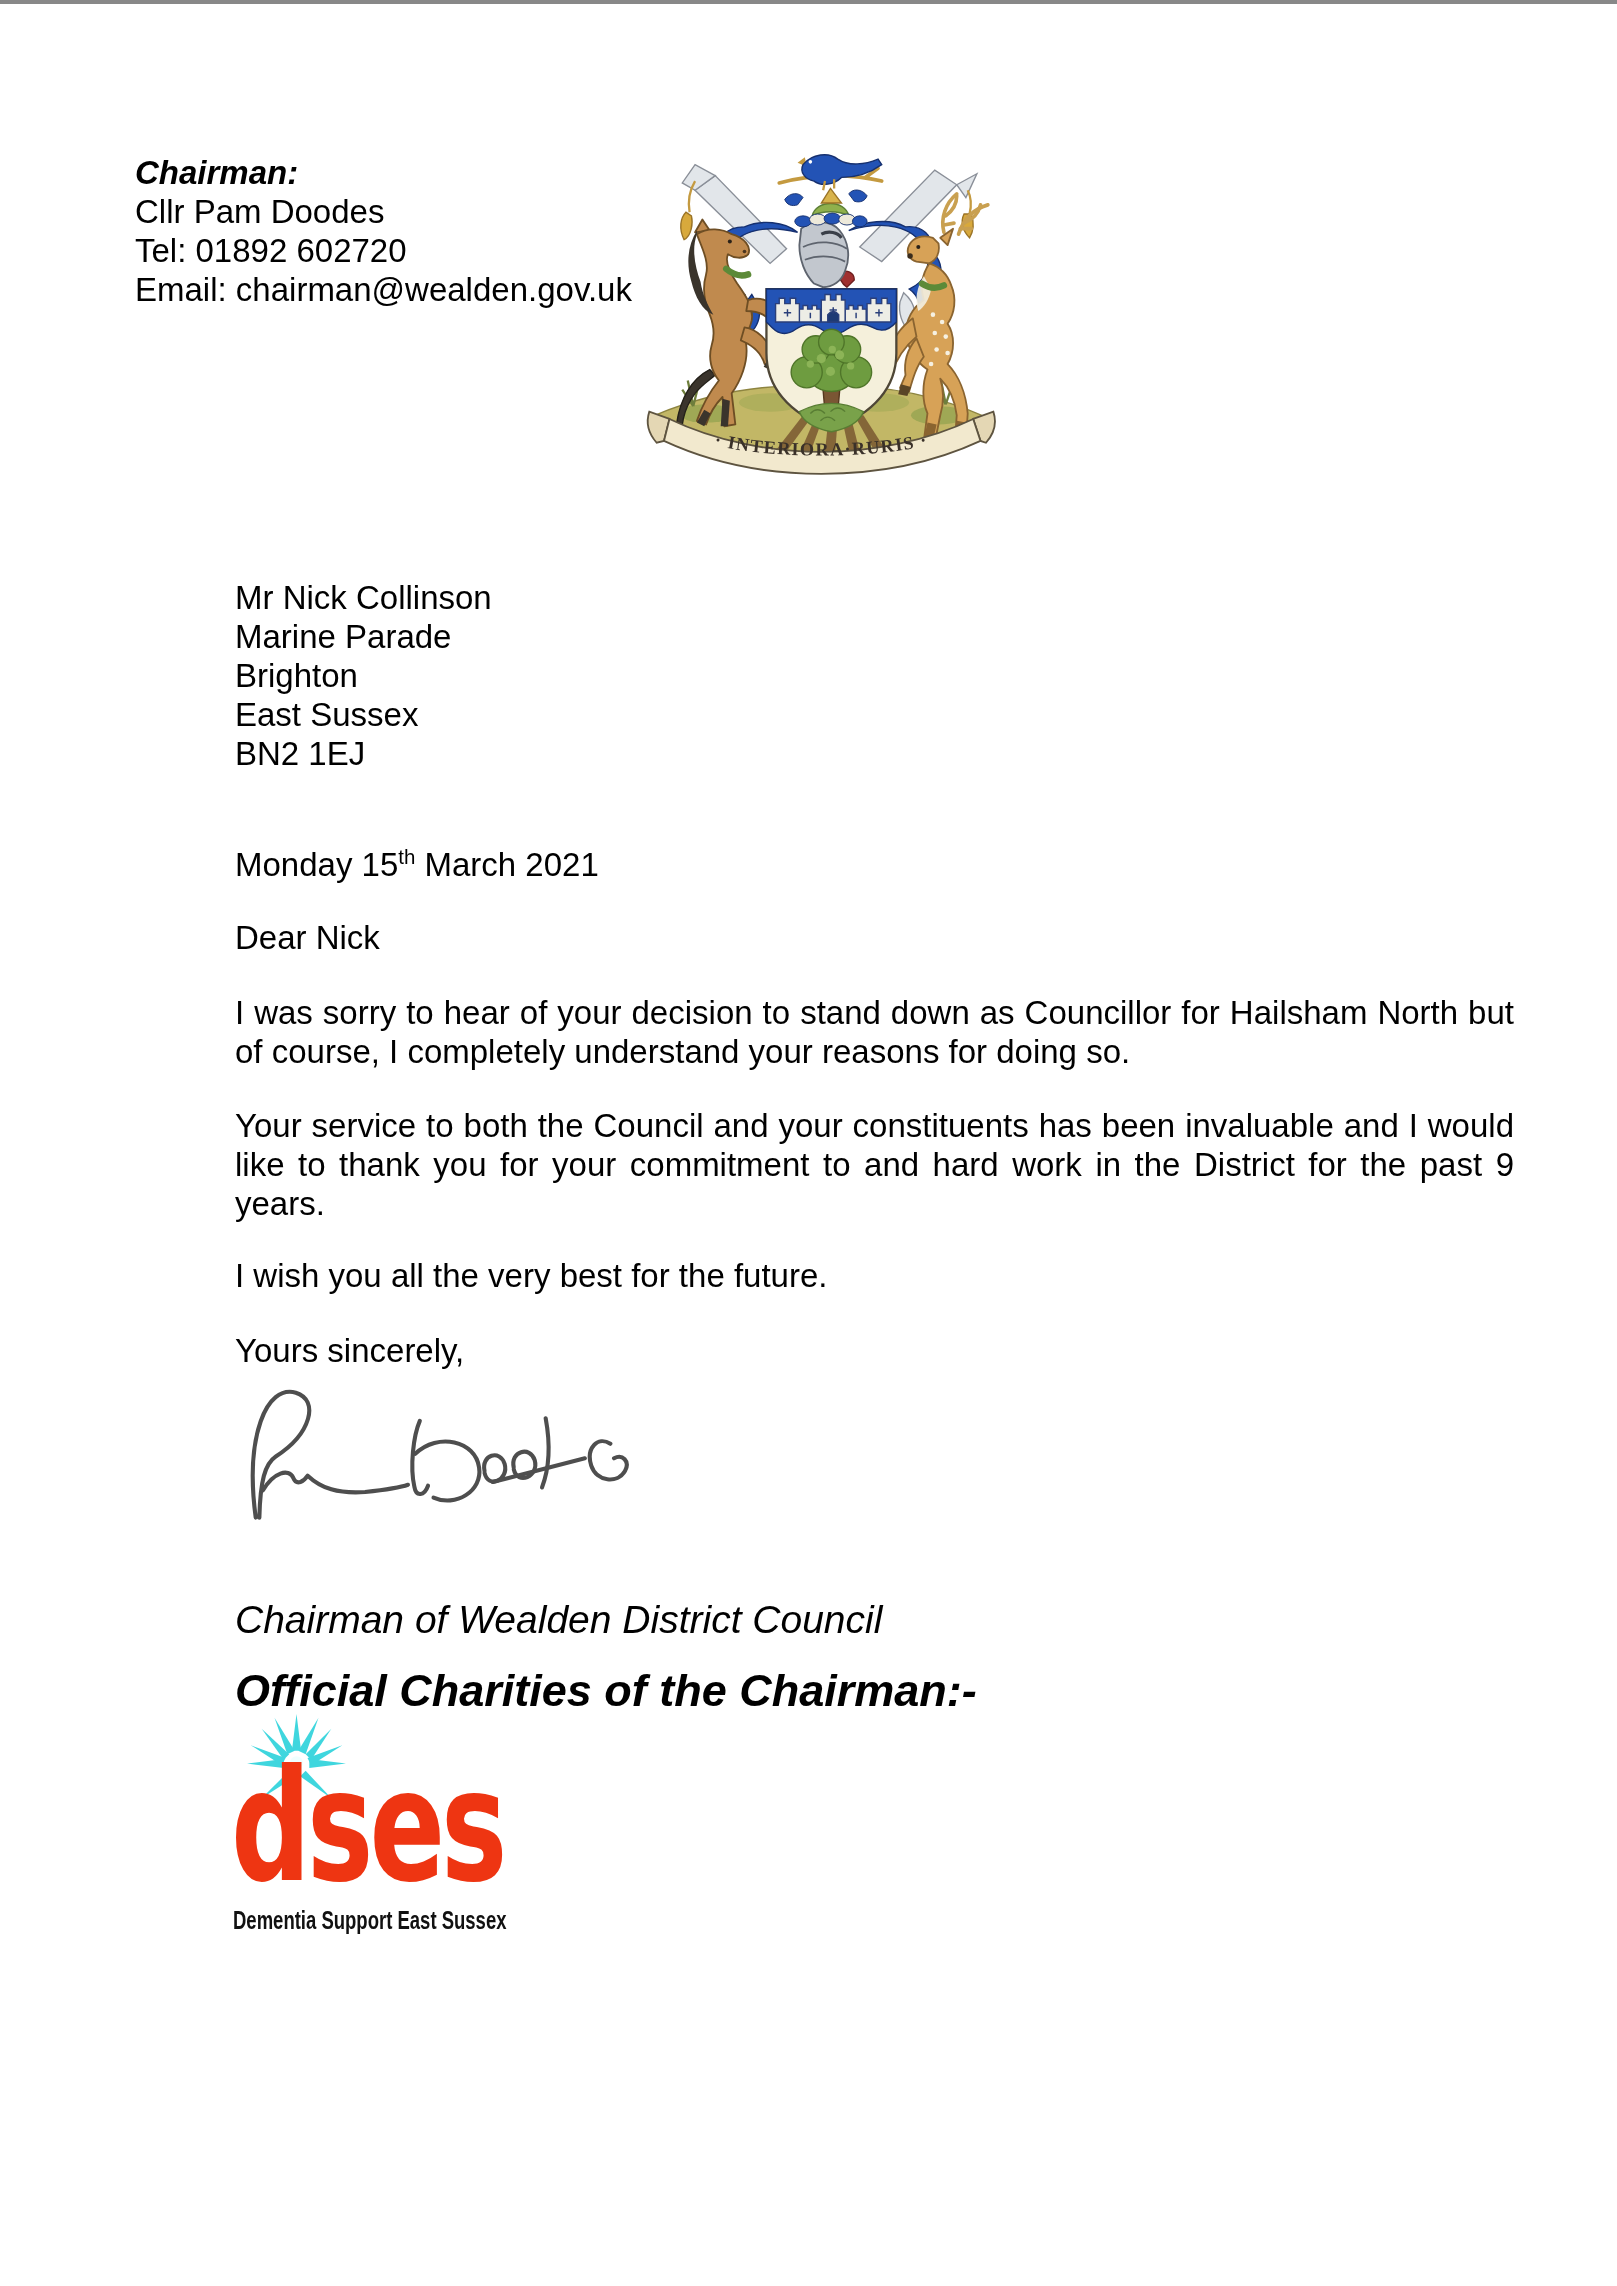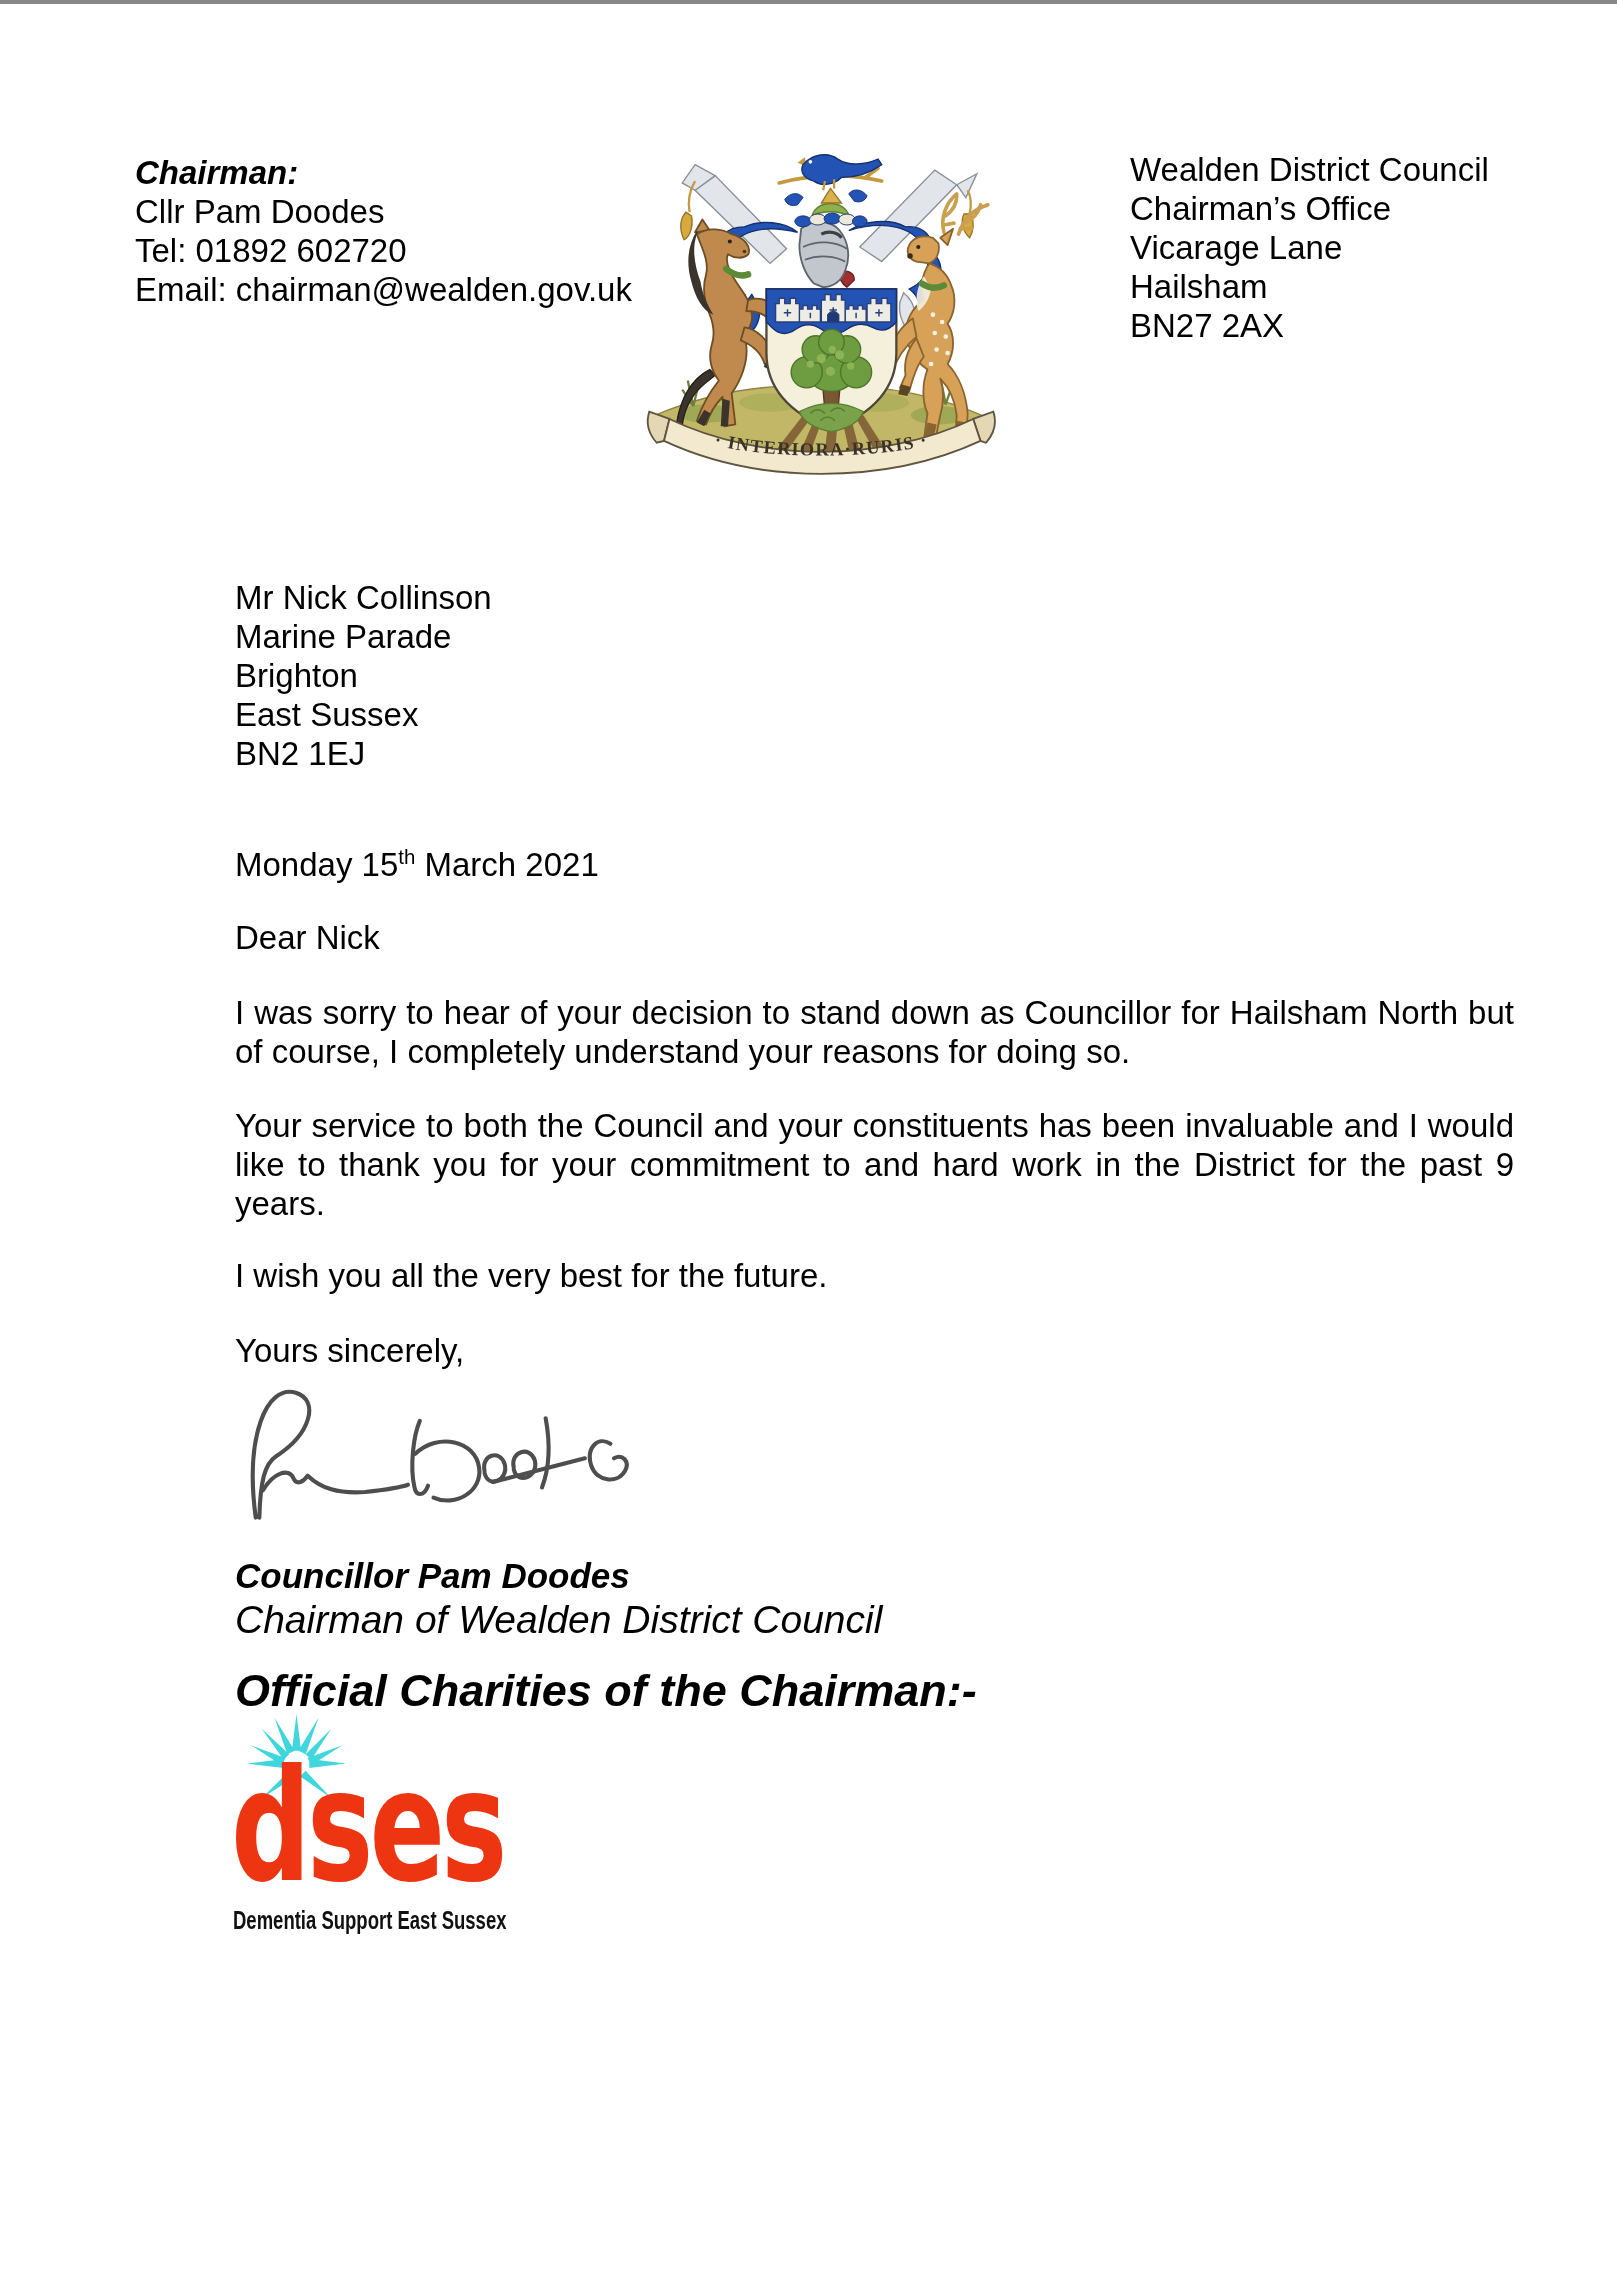--- a/index.html
+++ b/index.html
@@ -46,27 +46,20 @@
 
 <div class="page">
 
   <div class="abs lh-block" style="left:135px;top:149px;">
     <div class="bold-italic">Chairman:</div>
     <div>Cllr Pam Doodes</div>
     <div>Tel: 01892 602720</div>
     <div>Email: chairman@wealden.gov.uk</div>
   </div>
 
-  <div class="abs lh-block" style="left:1130px;top:146px;">
-    <div>Wealden District Council</div>
-    <div>Chairman’s Office</div>
-    <div>Vicarage Lane</div>
-    <div>Hailsham</div>
-    <div>BN27 2AX</div>
-  </div>
 
   <svg class="abs" style="left:642px;top:135px;" width="355" height="344" viewBox="0 0 388 376" aria-hidden="true">
 
     <g>
       <path d="M158,120 L80,40 L58,56 L140,136 Z" fill="#E2E6EA" stroke="#8A8F98" stroke-width="1.5"></path>
       <path d="M80,40 L58,28 L44,48 L58,56 Z" fill="#E2E6EA" stroke="#8A8F98" stroke-width="1.5"></path>
       <path d="M238,118 L320,34 L344,50 L262,134 Z" fill="#E2E6EA" stroke="#8A8F98" stroke-width="1.5"></path>
       <path d="M344,50 L366,38 L354,64 Z" fill="#E2E6EA" stroke="#8A8F98" stroke-width="1.5"></path>
 
       <path class="f-blue" d="M170,102 C130,92 102,102 92,126 C84,146 94,164 112,170 C100,176 96,190 104,202
@@ -275,21 +268,20 @@
       <path d="M220,46 C213,62 209,96 214,118 C216,130 225,128 229,117"></path>
       <path d="M215,82 C240,58 281,68 285,97 C289,123 259,141 235,130"></path>
       <path d="M291,101 C287,83 308,77 313,93 C318,111 295,121 291,103"></path>
       <path d="M323,97 C319,79 341,73 346,89 C351,107 327,117 323,99"></path>
       <path d="M358,43 C363,70 362,98 354,119"></path>
       <path d="M300,113 L401,87"></path>
       <path d="M429,71 C415,62 402,76 408,95 C414,113 437,115 445,101 C451,90 442,82 433,87"></path>
     </g>
   </svg>
 
-  <div class="abs signer-name" style="left:235px;top:1552px;">Councillor Pam Doodes</div>
   <div class="abs signer-title" style="left:235px;top:1594px;">Chairman of Wealden District Council</div>
 
   <div class="abs charities-heading" style="left:235px;top:1661px;">Official Charities of the Chairman:-</div>
 
   <div class="abs" style="left:231px;top:1710px;width:384px;height:238px;">
     <svg class="abs" style="left:16.4px;top:0;" width="99" height="99" viewBox="0 0 108 108" aria-hidden="true">
       <g fill="var(--logo-star,#3FD6DE)">
         <polygon points="54,0 59,40 49,40"></polygon>
         <polygon points="54,108 59,66 49,66"></polygon>
         <polygon points="0,54 40,49 40,59"></polygon>

